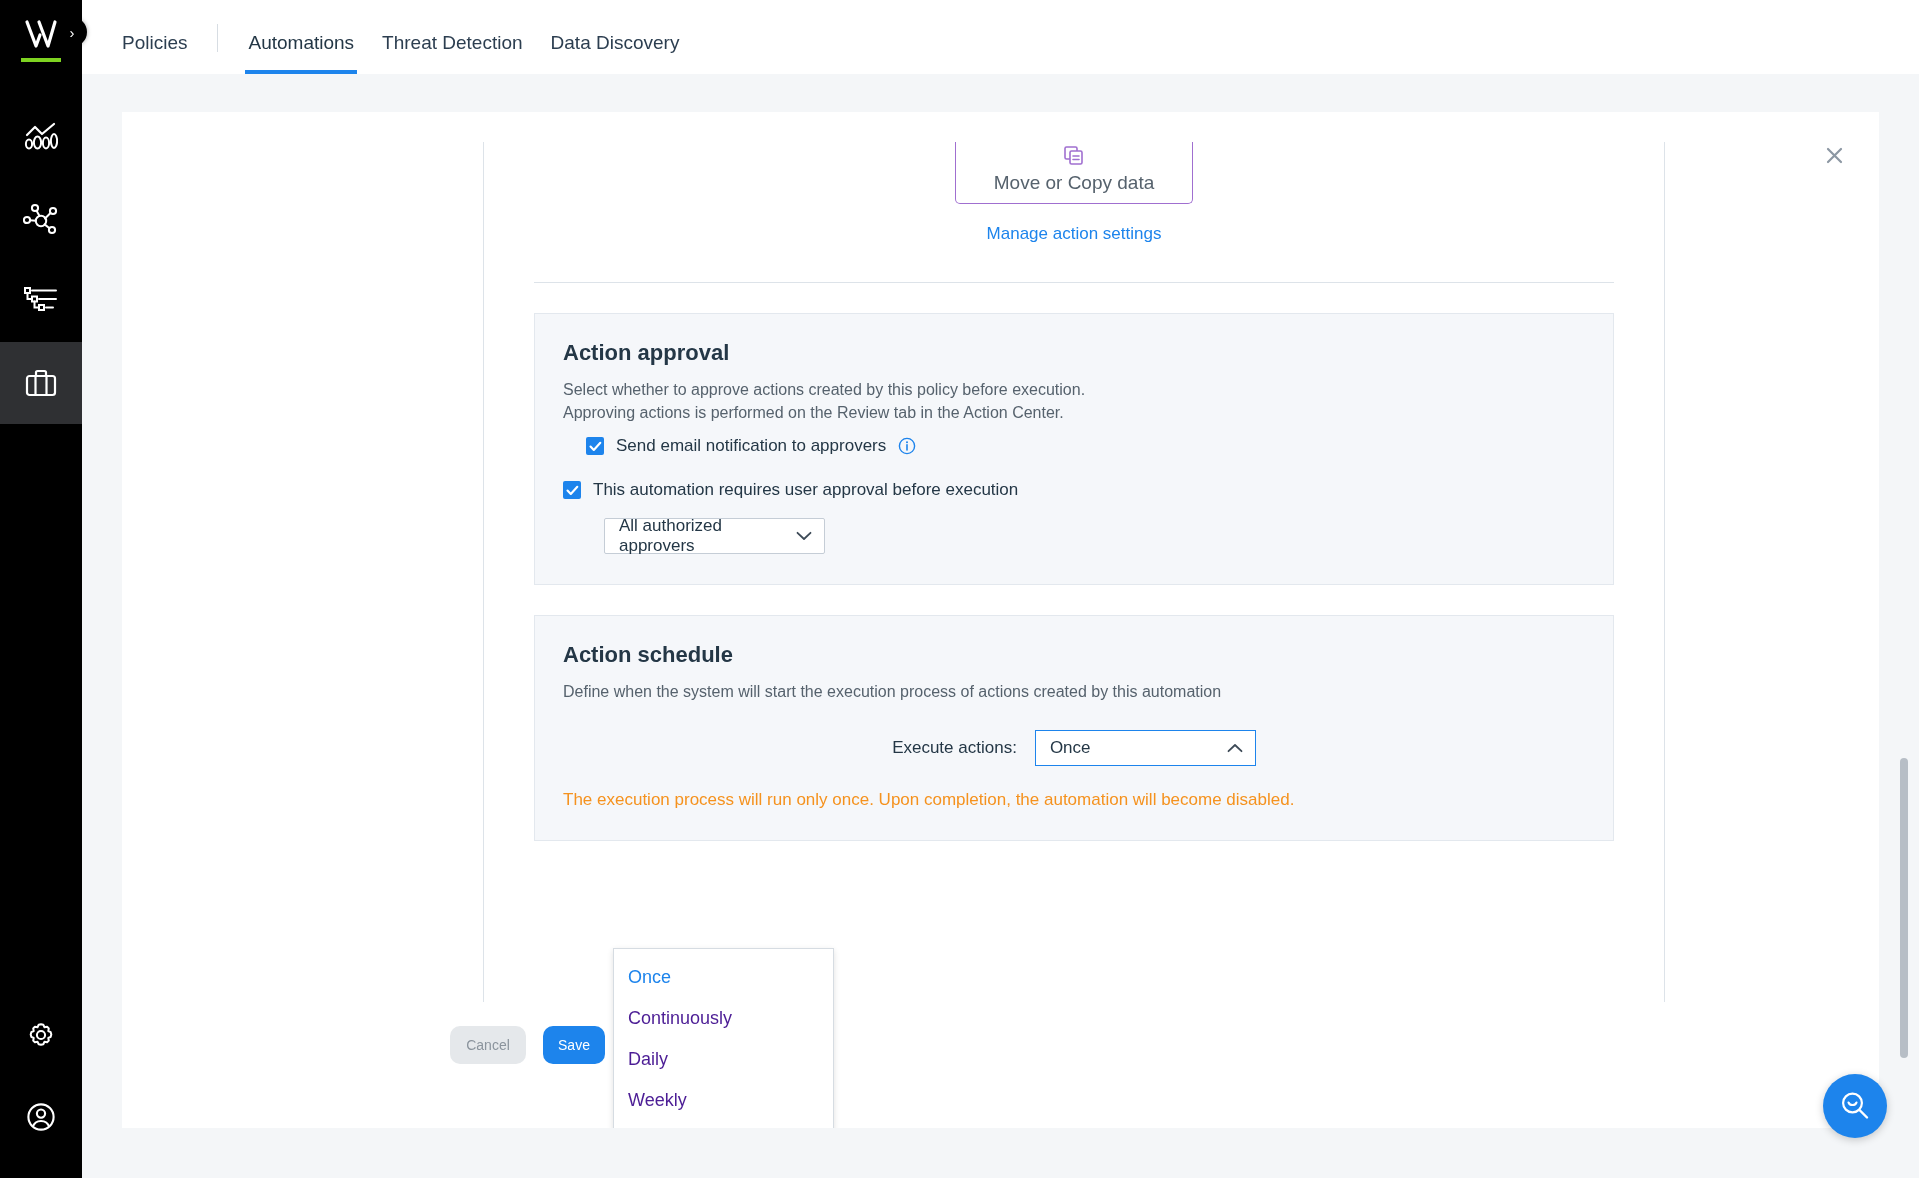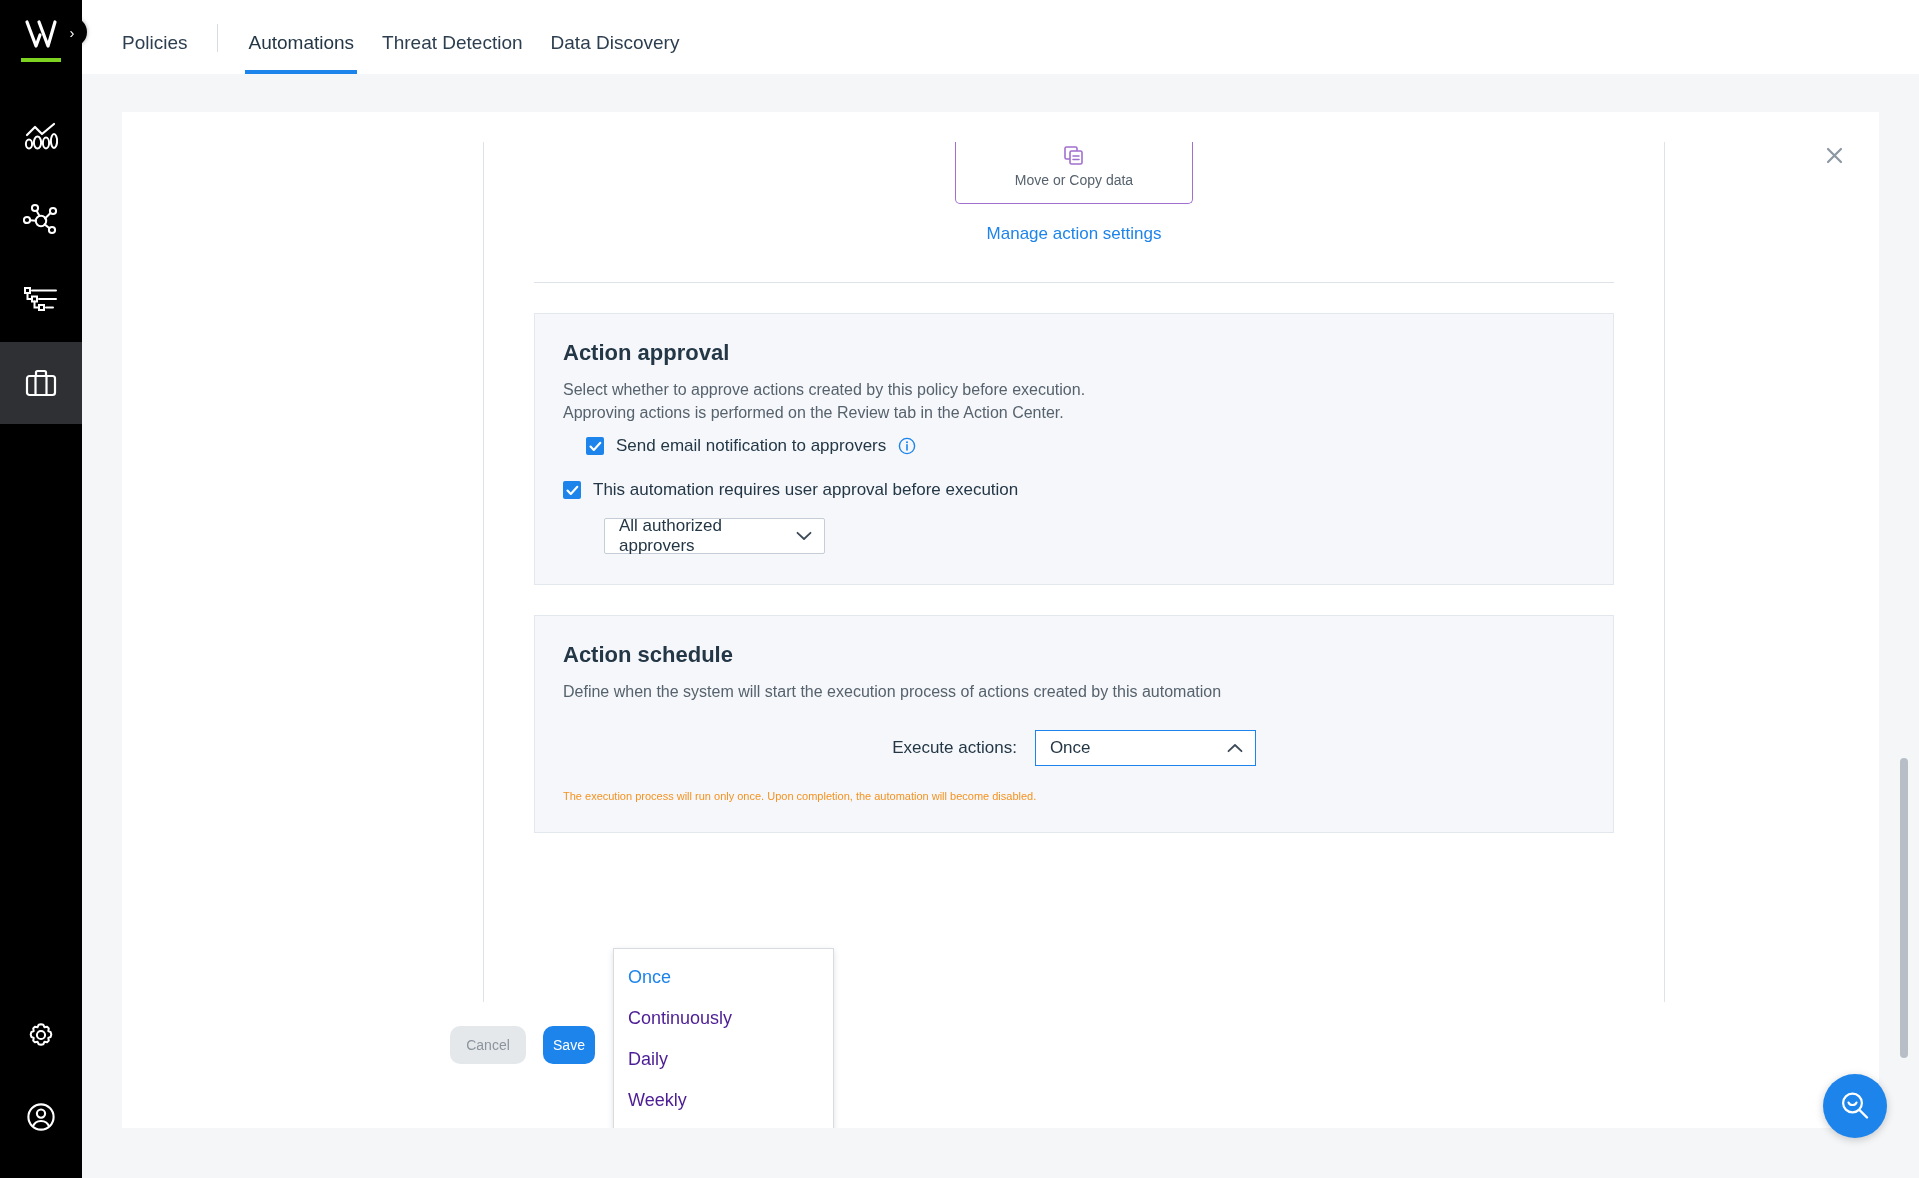--- a/index.html
+++ b/index.html
@@ -78,21 +78,21 @@
 
   
   .tile-wrap { display: flex; justify-content: center; padding-top: 0; }
   .tile {
     width: 238px; height: 62px; border: 1px solid #a06fd0; border-top: none;
     border-radius: 0 0 5px 5px; background: #fff;
     display: flex; flex-direction: column; align-items: center; justify-content: flex-start;
     padding-top: 4px; cursor: pointer;
   }
   .tile-icon { color: #a06fd0; height: 20px; display:flex; align-items:center; }
-  .tile-label { font-size: 14px; color: #56626d; margin-top: 6px; }
+  .tile-label { font-size: 19px; color: #56626d; margin-top: 6px; }
   .manage-link {
     display: block; text-align: center; color: #1d84ec; font-size: 17px;
     margin-top: 20px; cursor: pointer;
   }
 
   .hr { height: 1px; background: #dde3e9; margin: 38px 22px 0 22px; }
 
   .panel {
     margin: 30px 22px 0 22px; background: #f5f7fa; border: 1px solid #e3e8ee;
     padding: 26px 28px 30px 28px;
@@ -120,40 +120,40 @@
   .select .caret { color: #3d4a57; }
 
   .sched-row { display: flex; align-items: center; margin-top: 26px; justify-content: center; }
   .sched-label { font-size: 17px; color: #243746; margin-right: 18px; }
   .select-open {
     width: 221px; height: 36px; border: 1px solid #1d84ec; background: #fff;
     display: flex; align-items: center; justify-content: space-between;
     padding: 0 12px 0 14px; font-size: 17px; color: #243746; cursor: pointer;
     position: relative; z-index: 22;
   }
-  .warn { font-size: 11px; color: #f5921e; margin-top: 24px; }
+  .warn { font-size: 17px; color: #f5921e; margin-top: 24px; }
 
   .dropdown {
     position: absolute; left: 491px; top: 836px; width: 221px;
     background: #fff; border: 1px solid #d6dce2; z-index: 25;
     box-shadow: 0 2px 6px rgba(0,0,0,.12); padding: 8px 0 10px 0;
   }
   .dd-item {
     height: 41px; display: flex; align-items: center; padding-left: 14px;
     font-size: 18px; color: #4c1d95; cursor: pointer;
   }
   .dd-item.selected { color: #1d84ec; }
 
   .footer-btns { position: absolute; left: 328px; bottom: 64px; display: flex; align-items: center; }
   .btn {
     height: 38px; border: none; font-size: 14px; cursor: pointer; border-radius: 10px;
     display: flex; align-items: center; justify-content: center;
   }
   .btn-cancel { width: 76px; background: #e5e8eb; color: #8b949d; }
-  .btn-save { width: 52px; background: #1d84ec; color: #fff; margin-left: 17px; }
+  .btn-save { width: 62px; background: #1d84ec; color: #fff; margin-left: 17px; }
 
   
   .scrollbar-track { position: absolute; right: 11px; top: 112px; bottom: 50px; width: 8px; z-index: 10; }
   .scrollbar-thumb {
     position: absolute; right: 0; top: 646px; width: 8px; height: 300px;
     background: #b7bec6; border-radius: 4px; cursor: pointer;
   }
 
   .fab {
     position: absolute; right: 32px; bottom: 40px; width: 64px; height: 64px;

